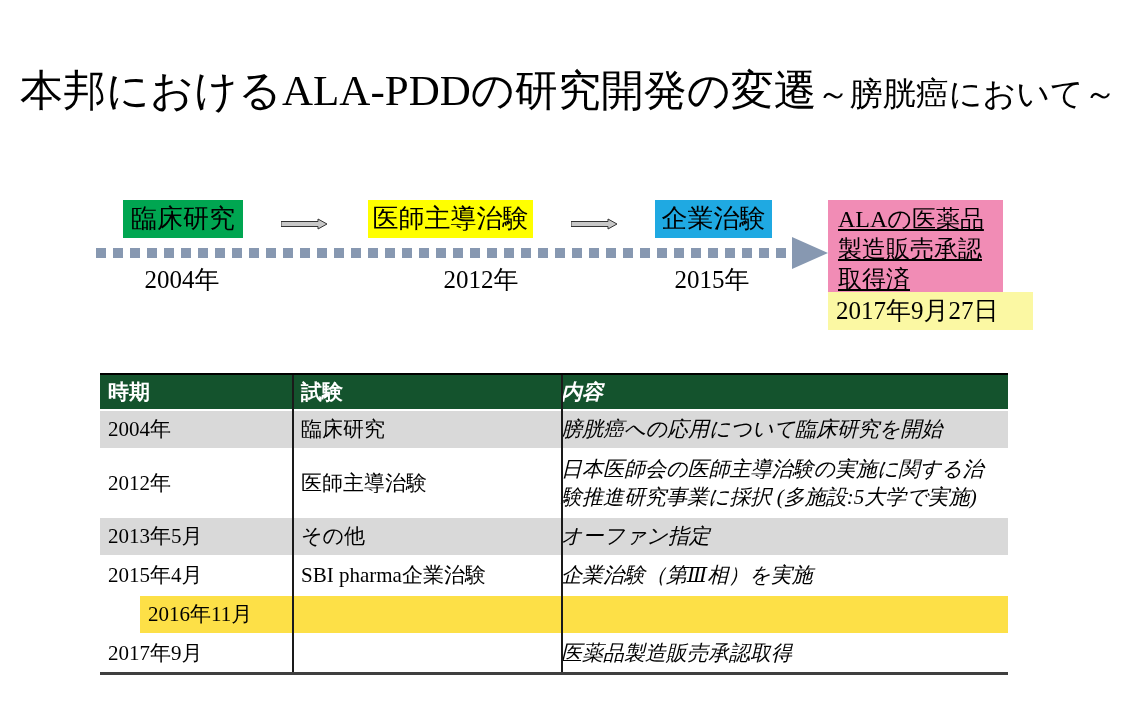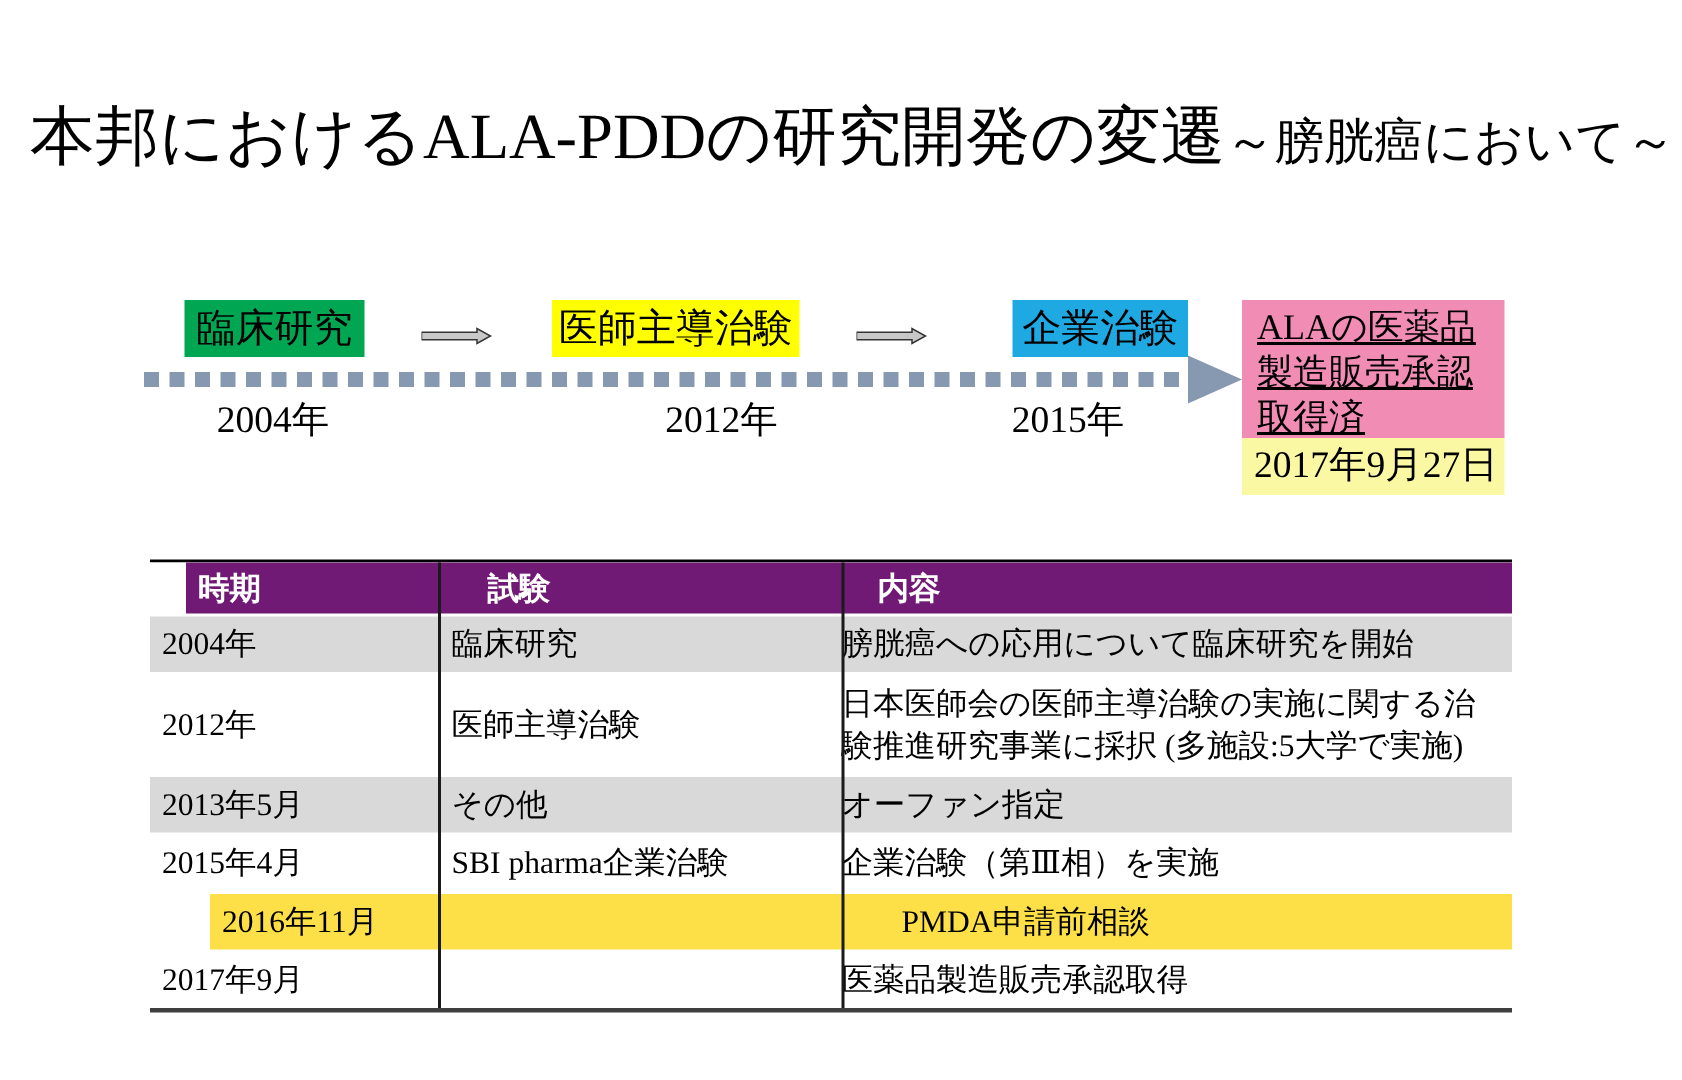--- a/index.html
+++ b/index.html
@@ -11,50 +11,50 @@
   .abs{position:absolute;}
   
   .title{left:20px;top:62px;white-space:nowrap;}
   .title-main{font-size:43px;letter-spacing:0px;}
   .title-sub{font-size:33px;margin-top:28px;}
   
   .stage{top:200px;height:38px;line-height:38px;text-align:center;
          font-size:26px;color:#000;}
   .stage1{left:123px;width:120px;}
   .stage2{left:368px;width:165px;}
-  .stage3{left:655px;width:117px;margin-left:20px;}
+  .stage3{left:655px;width:117px;}
   
   .conn{top:217px;width:48px;height:14px;}
   .conn1{left:281px;}
   .conn2{left:571px;}
   
   .dashed-arrow{left:92px;top:234px;}
   
   .year{top:263px;width:100px;text-align:center;font-size:25px;}
   .year1{left:132px;}
   .year2{left:431px;}
   .year3{left:662px;}
   
   .result-box{left:828px;top:200px;width:175px;height:92px;
               font-size:24px;line-height:30px;padding:4px 0 0 10px;
               box-sizing:border-box;}
-  .result-date{left:828px;top:292px;width:175px;height:38px;
+  .result-date{left:828px;top:292px;width:205px;height:38px;
                font-size:25px;line-height:38px;padding-left:8px;
                box-sizing:border-box;}
   
   .tbl{left:100px;top:373px;width:908px;
        border-top:2px solid #000;border-bottom:3px solid #3f3f3f;}
   .tbl-body{display:flex;flex-direction:column;gap:2px;background:#fff;}
   .trow{display:flex;align-items:center;min-height:37px;}
   .trow.hdr{min-height:34px;font-weight:bold;color:#fff;}
   .trow.tall{min-height:66px;}
   .tc{box-sizing:border-box;padding-left:8px;font-size:21px;line-height:1.35;}
   .c1{width:193px;}
   .c2{width:260px;}
-  .c3{flex:1;padding-right:4px;}
+  .c3{flex:1;padding-right:4px;font-style:italic;}
   .vline{position:absolute;top:0;bottom:0;width:2px;background:#1a1a1a;}
   .vl1{left:192px;}
   .vl2{left:461px;}
 </style>
 </head>
 <body>
 
 <div class="abs title">
   <span class="title-main">本邦におけるALA-PDDの研究開発の変遷</span><span class="title-sub">～膀胱癌において～</span>
 </div>
@@ -81,21 +81,21 @@
 
 <div class="abs result-box" style="background-color: rgb(241, 140, 181); text-decoration: underline;">
   <div>ALAの医薬品</div>
   <div>製造販売承認</div>
   <div>取得済</div>
 </div>
 <div class="abs result-date" style="background-color: rgb(251, 248, 163);">2017年9月27日</div>
 
 <div class="abs tbl">
   <div class="tbl-body">
-    <div class="trow hdr" style="background-color: #701a75; margin-left: 24px;">
+    <div class="trow hdr" style="background-color: #14532d;">
       <div class="tc c1">時期</div>
       <div class="tc c2">試験</div>
       <div class="tc c3">内容</div>
     </div>
     <div class="trow" style="background-color: rgb(217, 217, 217);">
       <div class="tc c1">2004年</div>
       <div class="tc c2">臨床研究</div>
       <div class="tc c3">膀胱癌への応用について臨床研究を開始</div>
     </div>
     <div class="trow tall">
@@ -109,21 +109,20 @@
       <div class="tc c3">オーファン指定</div>
     </div>
     <div class="trow">
       <div class="tc c1">2015年4月</div>
       <div class="tc c2">SBI pharma企業治験</div>
       <div class="tc c3">企業治験（第Ⅲ相）を実施</div>
     </div>
     <div class="trow" style="background-color: #fde047; margin-left: 40px;">
       <div class="tc c1">2016年11月</div>
       <div class="tc c2"></div>
-      <div class="tc c3">PMDA申請前相談</div>
     </div>
     <div class="trow">
       <div class="tc c1">2017年9月</div>
       <div class="tc c2"></div>
       <div class="tc c3">医薬品製造販売承認取得</div>
     </div>
   </div>
   <div class="vline vl1"></div>
   <div class="vline vl2"></div>
 </div>

